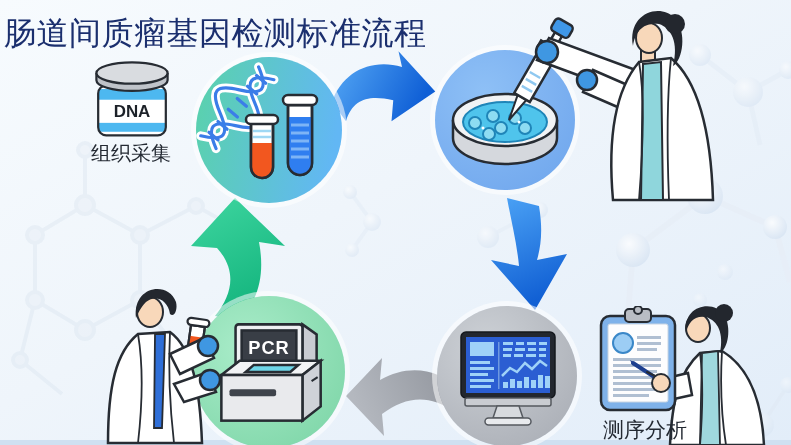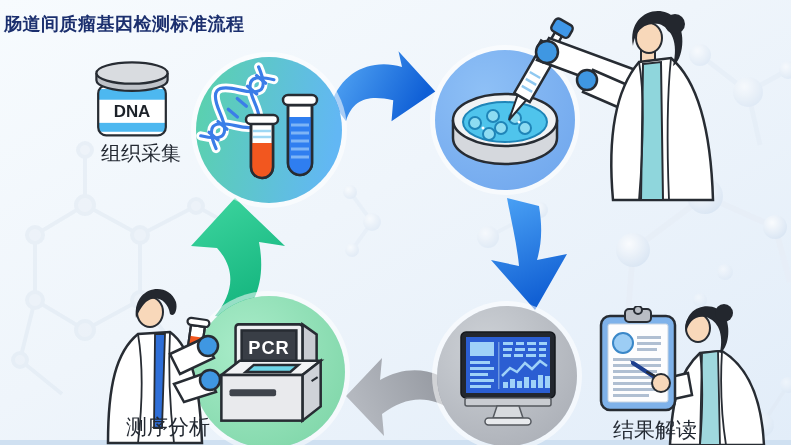--- a/index.html
+++ b/index.html
@@ -3,24 +3,24 @@
 <meta charset="utf-8">
 <style>
   html,body{margin:0;padding:0;background:#ffffff;}
   #canvas{
     position:relative;width:791px;height:445px;overflow:hidden;
     background:linear-gradient(150deg,#f7fbfe 0%,#eff5fb 45%,#e2edf9 100%);
     font-family:"Liberation Sans","DejaVu Sans",sans-serif;
   }
   .abs{position:absolute;}
   .circle{position:absolute;border-radius:50%;box-shadow:0 0 0 5px rgba(255,255,255,.55);}
-  .lbl{position:absolute;text-align:right;color:#242a33;font-weight:500;}
+  .lbl{position:absolute;text-align:center;color:#242a33;font-weight:500;}
   #title{
     position:absolute;left:4px;top:12px;width:520px;
-    font-size:18px;font-weight:700;color:#1b2f6e;letter-spacing:.5px;
+    font-size:32px;font-weight:400;color:#1b2f6e;letter-spacing:.5px;
   }
   svg{display:block;}
   svg.ovis{overflow:visible;}
   text{font-family:"Liberation Sans","DejaVu Sans",sans-serif;}
 </style>
 </head>
 <body>
 
 <div id="canvas">
 
@@ -304,21 +304,20 @@
       <path d="M0,7 h14 v32 a7,7 0 0 1 -14,0 z" fill="none" stroke="#272c33" stroke-width="2.2"></path>
       <rect x="-4" y="0" width="22" height="7" rx="3.5" fill="#ffffff" stroke="#272c33" stroke-width="2.2"></rect>
     </g>
     <path d="M112,76 L146,60 L156,80 L122,96 Z" fill="#ffffff" stroke="#272c33" stroke-width="2.5"></path>
     <circle cx="150" cy="68" r="10" fill="#3f97e2" stroke="#272c33" stroke-width="2.5"></circle>
     <path d="M116,106 L150,94 L158,114 L126,124 Z" fill="#ffffff" stroke="#272c33" stroke-width="2.5"></path>
     <circle cx="152" cy="102" r="10" fill="#3f97e2" stroke="#272c33" stroke-width="2.5"></circle>
     <ellipse cx="92" cy="34" rx="13" ry="15" fill="#f8d8ba" stroke="#272c33" stroke-width="2"></ellipse>
     <path d="M78,40 C74,8 110,2 118,24 C120,32 116,40 112,36 C110,22 98,16 88,24 C82,30 80,36 78,40 Z" fill="#23272e"></path>
   </svg>
-  <div class="lbl" style="left:80px;top:413px;width:130px;font-size:21px;">测序分析</div>
 
   <svg class="abs" style="left:640px;top:295px" width="150" height="150" viewBox="0 0 150 150">
     <path d="M30,150 C32,104 40,76 60,58 L82,56 C112,74 122,110 124,150 Z" fill="#ffffff" stroke="#272c33" stroke-width="2.5"></path>
     <path d="M62,58 L78,56 L80,150 L60,150 Z" fill="#9fd8de" stroke="#272c33" stroke-width="1.8"></path>
     <path d="M60,58 C64,90 62,125 60,150 M82,56 C80,90 82,125 86,150" stroke="#272c33" stroke-width="1.8" fill="none"></path>
     <path d="M48,78 L14,86 L16,108 L52,100 Z" fill="#ffffff" stroke="#272c33" stroke-width="2.5"></path>
     <ellipse cx="58" cy="33" rx="12" ry="14" fill="#f8d8ba" stroke="#272c33" stroke-width="2"></ellipse>
     <path d="M46,38 C42,10 74,4 84,20 C92,32 88,54 80,58 C84,38 78,26 66,22 C54,20 48,28 46,38 Z" fill="#23272e"></path>
     <circle cx="84" cy="18" r="9" fill="#23272e"></circle>
   </svg>
@@ -341,15 +340,15 @@
         <rect x="16" y="82" width="48" height="3"></rect>
       <rect x="16" y="88" width="36" height="3"></rect>
     </g>
     <g>
       <path d="M33,54 L38,57 L36,60 Z" fill="#1d3f8f"></path>
       <line x1="36" y1="57" x2="62" y2="74" stroke="#1d3f8f" stroke-width="4" stroke-linecap="round"></line>
       <circle cx="64" cy="77" r="9" fill="#f8d8ba" stroke="#272c33" stroke-width="2"></circle>
       <path d="M58,70 L50,66" stroke="#272c33" stroke-width="2" stroke-linecap="round"></path>
     </g>
   </svg>
-  <div class="lbl" style="left:593px;top:416px;width:104px;font-size:21px;">结果解读</div>
+  <div class="lbl" style="left:593px;top:416px;width:104px;font-size:21px;">测序分析</div>
 
 </div>
 
 </body></html>

